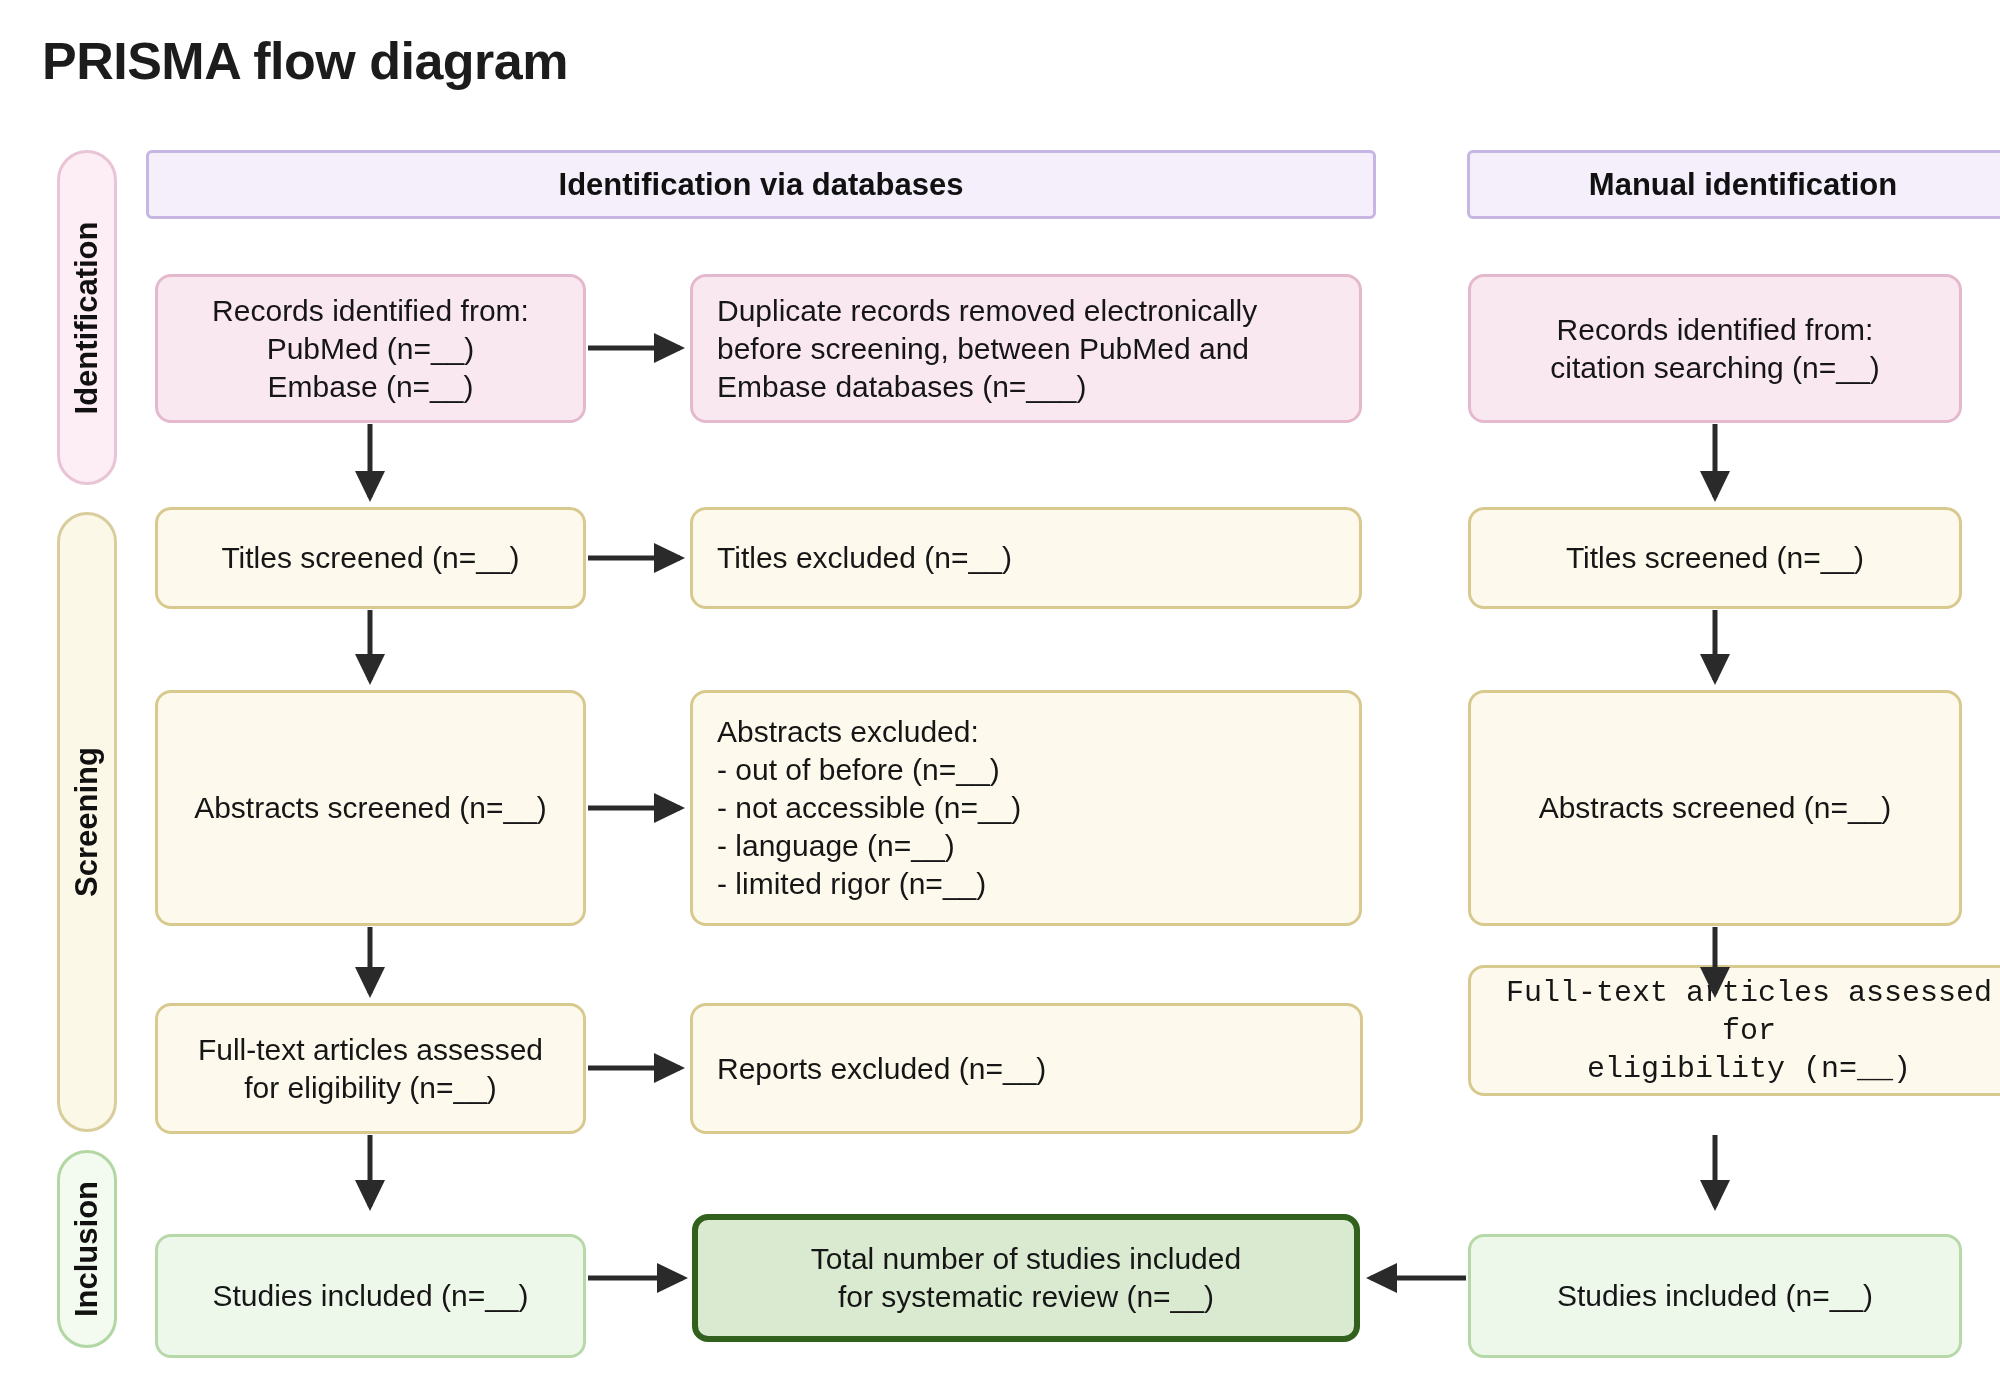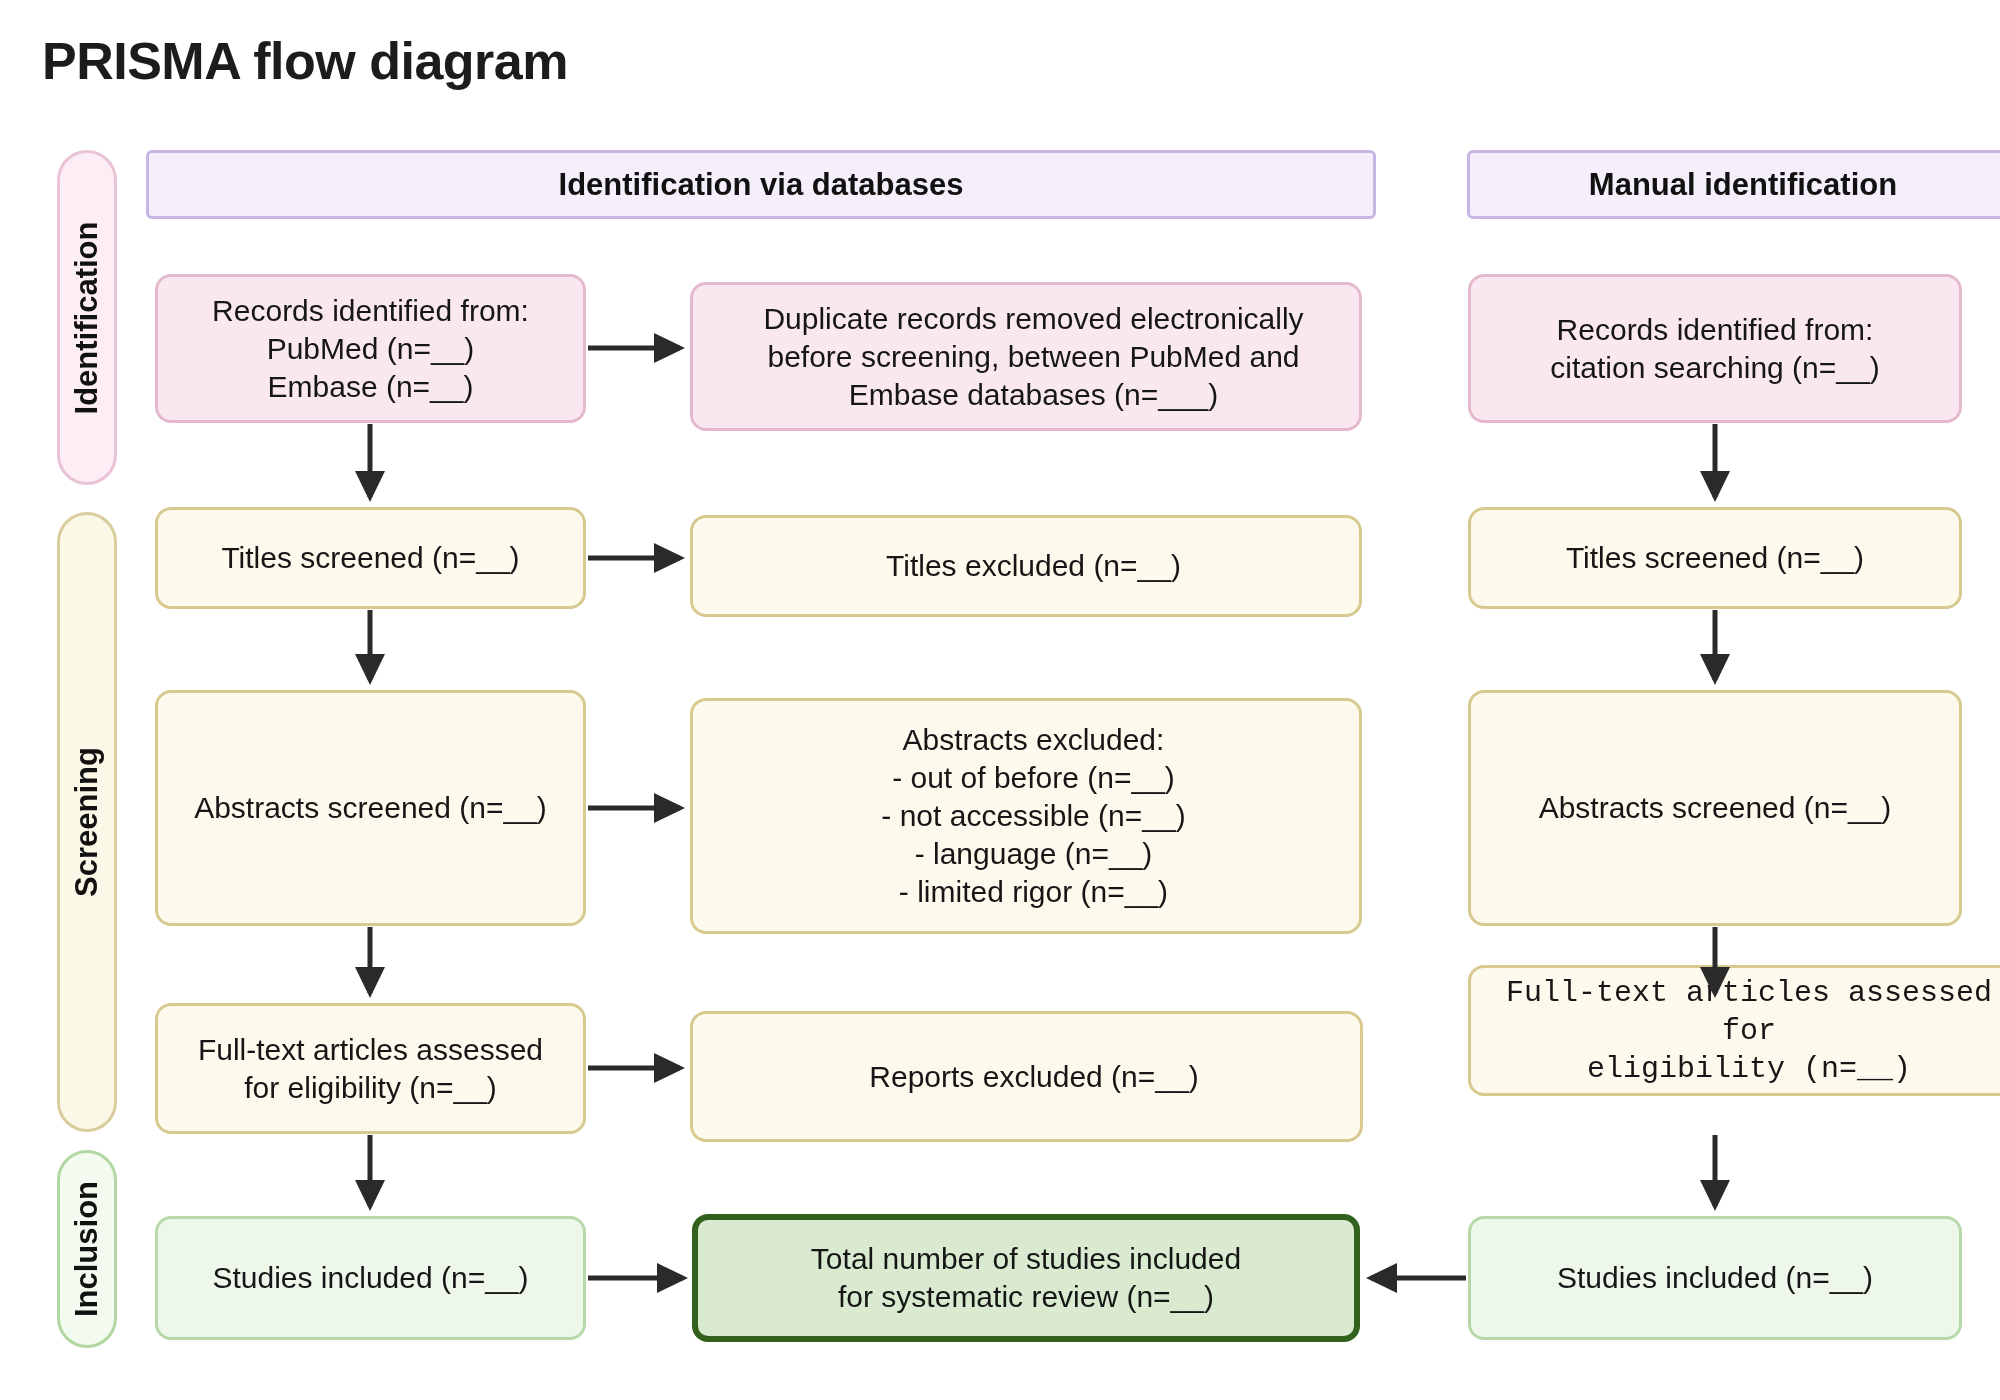--- a/index.html
+++ b/index.html
@@ -28,24 +28,24 @@
   }
   .pill-pink{background:#fdeef5;border:3px solid #e9c3d6;}
   .pill-cream{background:#fbf8e8;border:3px solid #d9cd9e;}
   .pill-green{background:#f3faf0;border:3px solid #b2d7a2;}
   .box{
     position:absolute;box-sizing:border-box;border-radius:16px;
     display:flex;flex-direction:column;justify-content:center;
     font-size:30px;line-height:38px;color:#161616;
   }
   .center{align-items:center;text-align:center;padding:0 14px;}
-  .leftal{align-items:center;text-align:left;padding-left:39px;padding-right:24px;margin-top:8px;}
+  .leftal{align-items:flex-start;text-align:left;padding-left:24px;padding-right:24px;}
   .pink{background:#fae8f1;border:3px solid #e4b9ce;}
   .cream{background:#fdf9ec;border:3px solid #d8c98e;}
-  .green-light{background:#edf7ea;border:3px solid #b7d8a8;}
+  .green-light{background:#edf7ea;border:3px solid #b7d8a8;margin-top:18px;}
   .green-total{background:#d9ead0;border:6px solid #31611c;}
 </style>
 </head>
 <body>
 
 <div class="canvas">
 
   <div class="page-title">PRISMA flow diagram</div>
 
   <div class="pill pill-pink" style="left:57px;top:150px;width:60px;height:335px;">

